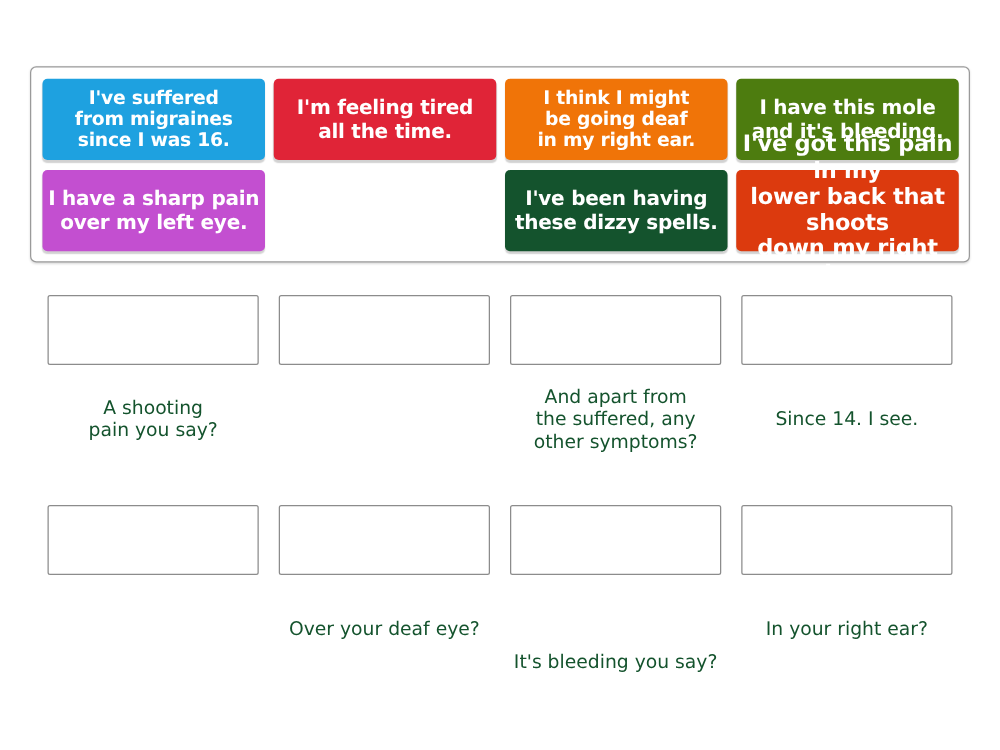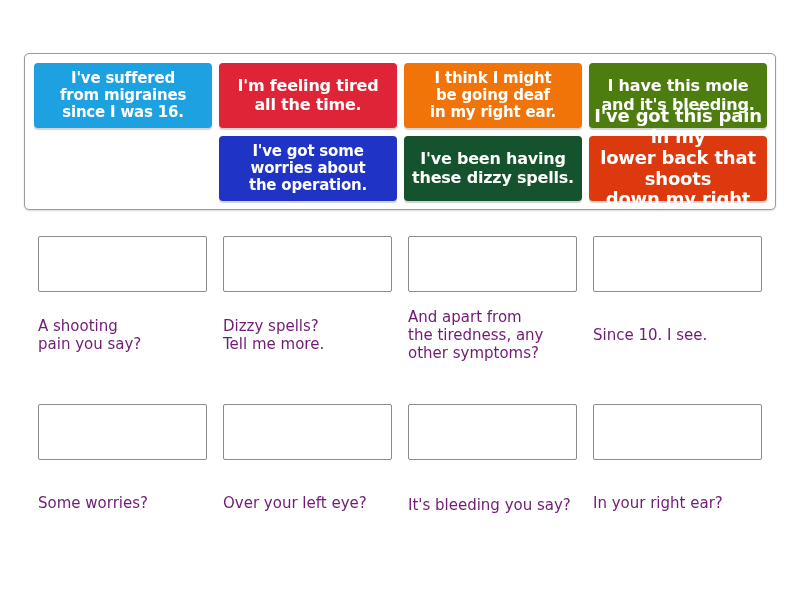--- a/index.html
+++ b/index.html
@@ -55,22 +55,23 @@
       width: 167px;
       height: 54px;
       border: 1px solid #8c8c8c;
       border-radius: 2px;
       background: #ffffff;
       box-sizing: content-box;
     }
     .prompt {
       position: absolute;
       width: 169px;
+      text-align: center;
       font-size: 15px;
-      color: #701a75;
+      color: #14532d;
       line-height: 18px;
       white-space: pre-line;
     }
   </style>
 </head>
 <body>
 
 <div class="stage">
 
   <div class="tile-tray"></div>
@@ -79,46 +80,42 @@
 from migraines
 since I was 16.</div>
   <div class="tile fs-md" style="left: 404px; top: 63px; background: rgb(240, 116, 8);">I think I might
 be going deaf
 in my right ear.</div>
   <div class="tile fs-lg" style="left: 219px; top: 63px; background: rgb(224, 36, 55);">I'm feeling tired
 all the time.</div>
   <div class="tile fs-lg" style="left: 589px; top: 63px; background: #4d7c0f;">I have this mole
 and it's bleeding.</div>
 
-  <div class="tile fs-md" style="left: 219px; top: 136px; background: rgb(31, 51, 196);">I've got some
-worries about
-the operation.</div>
+  <div class="tile fs-lg" style="left: 34px; top: 136px; background: rgb(195, 79, 208);">I have a sharp pain
+over my left eye.</div>
   <div class="tile fs-lg" style="left: 404px; top: 136px; background: #14532d;">I've been having
 these dizzy spells.</div>
   <div class="tile fs-sm" style="left: 589px; top: 136px; background: rgb(220, 58, 14);">I've got this pain in my
 lower back that shoots
 down my right leg.</div>
 
   <div class="drop-box" style="left:38px; top:236px;"></div>
   <div class="drop-box" style="left:223px; top:236px;"></div>
   <div class="drop-box" style="left:408px; top:236px;"></div>
   <div class="drop-box" style="left:593px; top:236px;"></div>
 
   <div class="prompt" style="left:38px; top:317px;">A shooting
 pain you say?</div>
-  <div class="prompt" style="left:223px; top:317px;">Dizzy spells?
-Tell me more.</div>
   <div class="prompt" style="left:408px; top:308px;">And apart from
-the tiredness, any
+the suffered, any
 other symptoms?</div>
-  <div class="prompt" style="left:593px; top:326px;">Since 10. I see.</div>
+  <div class="prompt" style="left:593px; top:326px;">Since 14. I see.</div>
 
   <div class="drop-box" style="left:38px; top:404px;"></div>
   <div class="drop-box" style="left:223px; top:404px;"></div>
   <div class="drop-box" style="left:408px; top:404px;"></div>
   <div class="drop-box" style="left:593px; top:404px;"></div>
 
-  <div class="prompt" style="left:38px; top:494px;">Some worries?</div>
-  <div class="prompt" style="left:223px; top:494px;">Over your left eye?</div>
-  <div class="prompt" style="left:408px; top:496px;">It's bleeding you say?</div>
+  <div class="prompt" style="left:223px; top:494px;">Over your deaf eye?</div>
+  <div class="prompt" style="left:408px; top:520px;">It's bleeding you say?</div>
   <div class="prompt" style="left:593px; top:494px;">In your right ear?</div>
 
 </div>
 
 </body></html>

